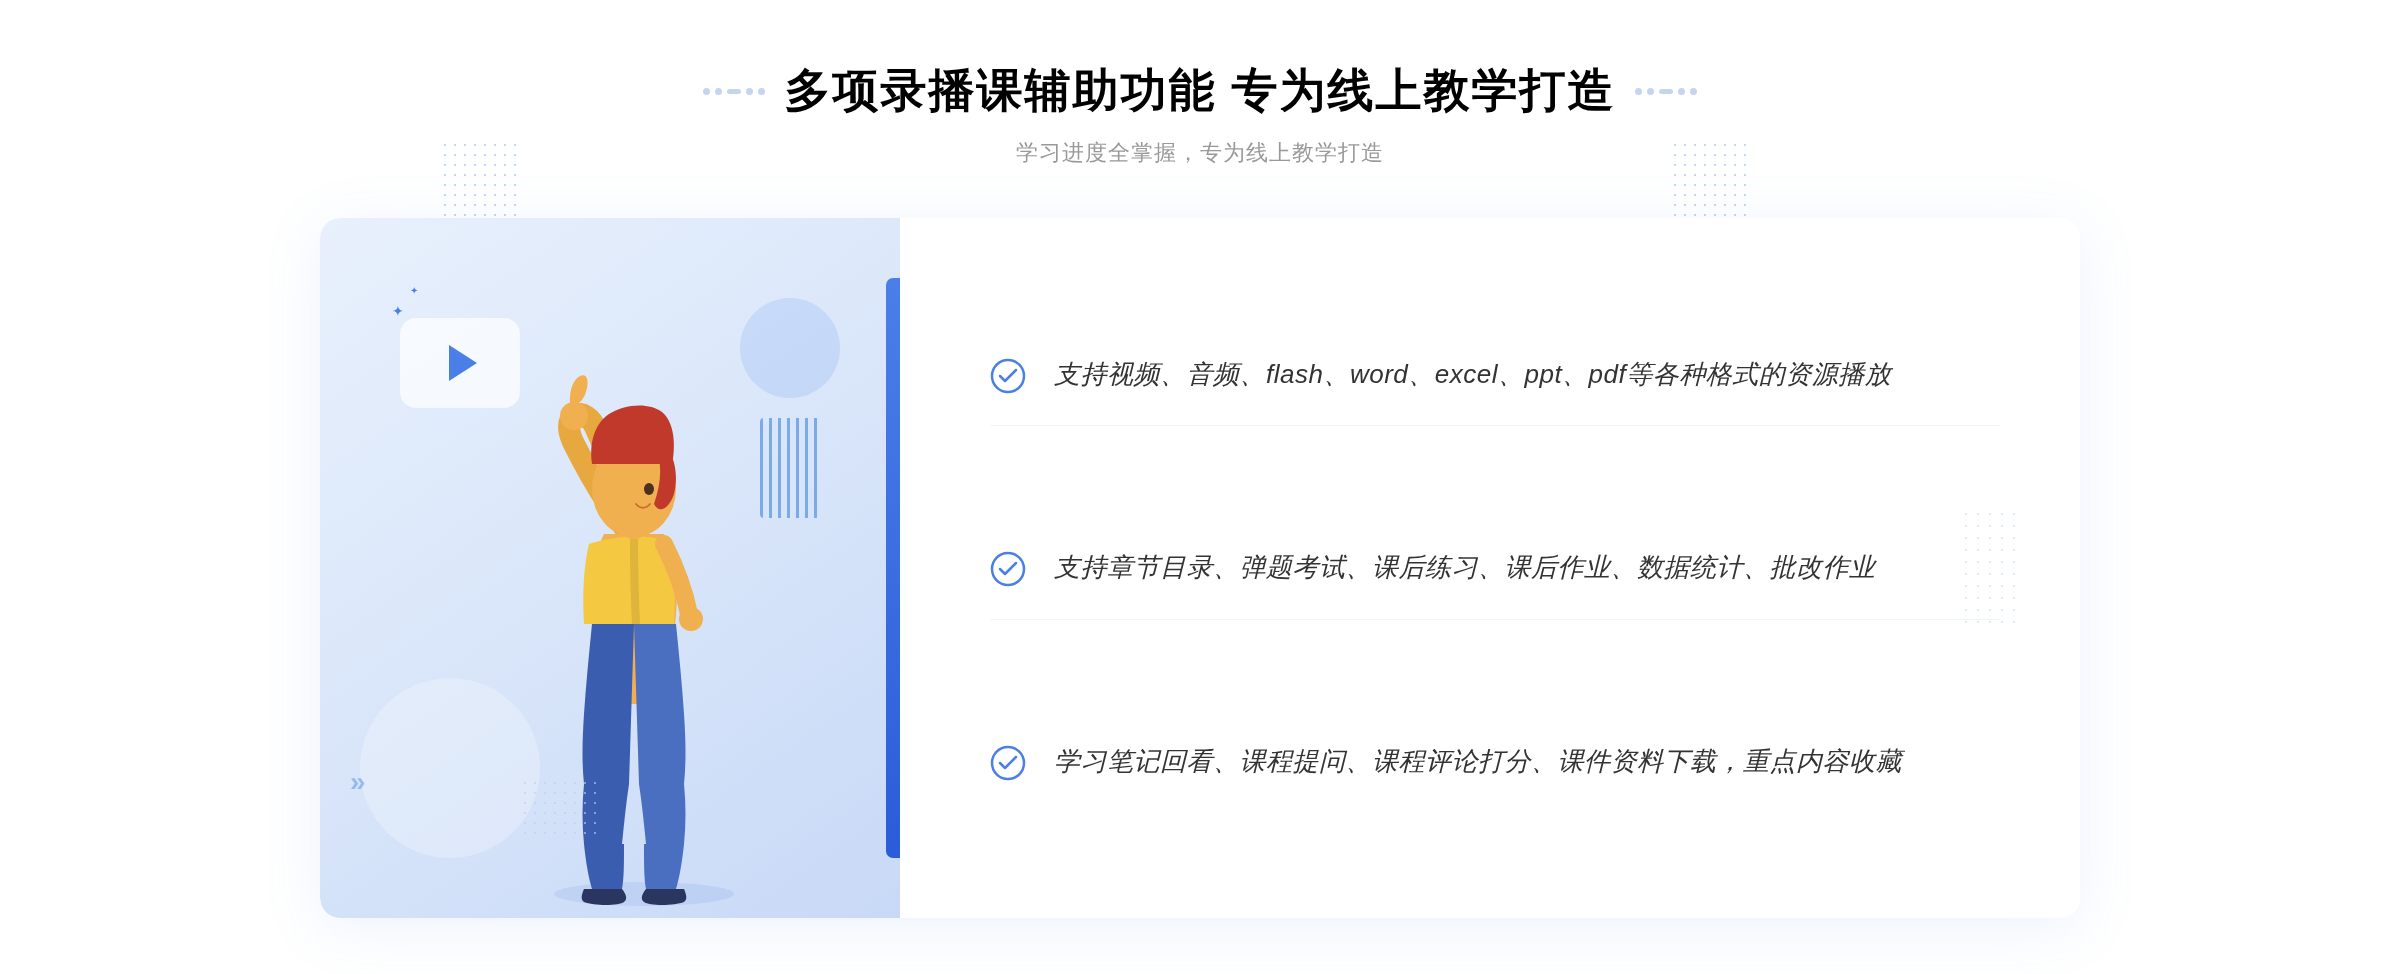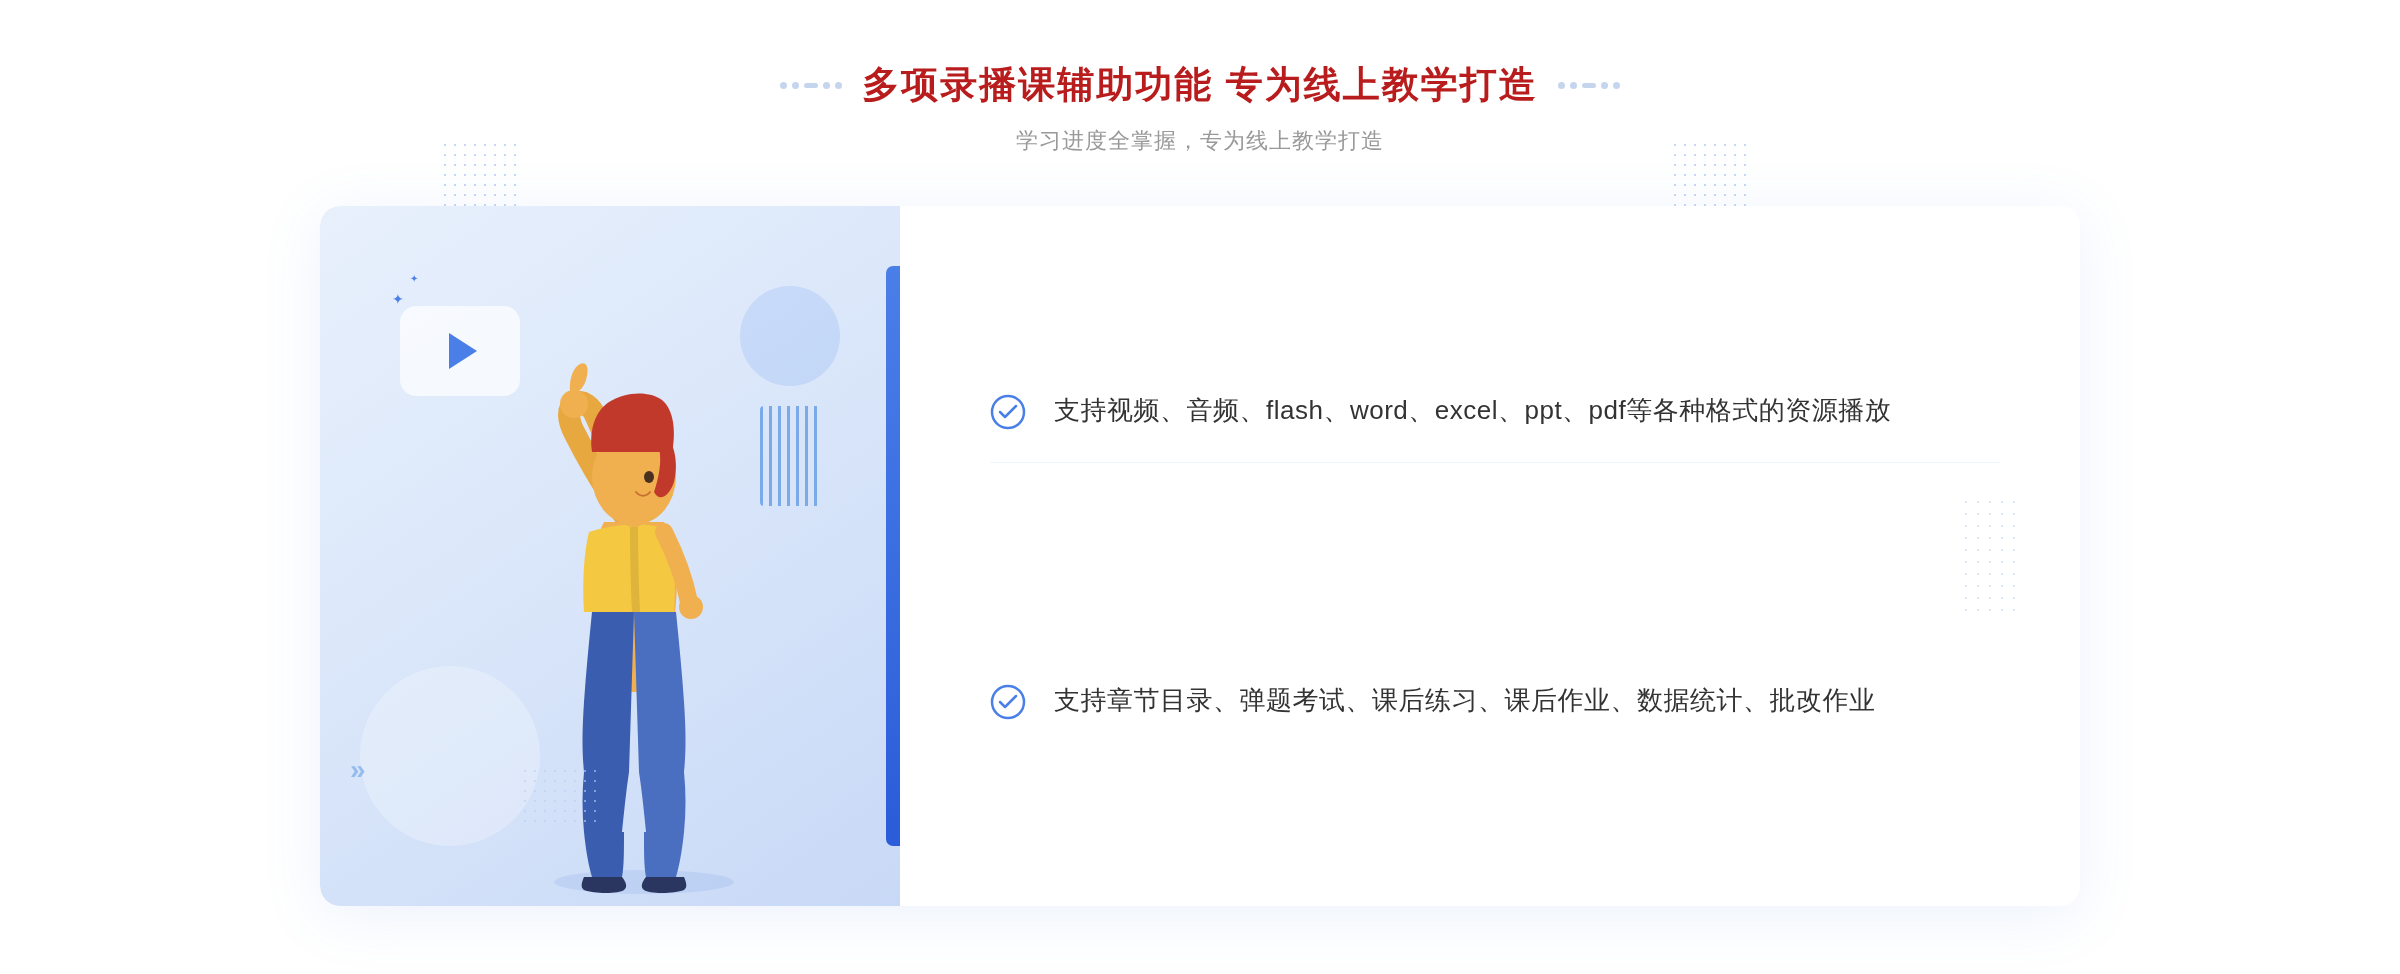--- a/index.html
+++ b/index.html
@@ -55,23 +55,23 @@
 
     .title-row {
       display: flex;
       align-items: center;
       justify-content: center;
       gap: 20px;
       margin-bottom: 16px;
     }
 
     .main-title {
-      font-size: 37px;
+      font-size: 46px;
       font-weight: 600;
-      color: #b91c1c;
+      color: #000000;
       letter-spacing: 2px;
     }
 
     .subtitle {
       font-size: 22px;
       color: #999999;
       letter-spacing: 1px;
       margin-top: 10px;
     }
 
@@ -214,20 +214,21 @@
       justify-content: space-around;
       background: #ffffff;
     }
 
     .feature-item {
       display: flex;
       align-items: flex-start;
       gap: 28px;
       padding: 30px 0;
       border-bottom: 1px solid #f0f4fc;
+      font-style: italic;
     }
 
     .feature-item:last-child {
       border-bottom: none;
     }
 
     .check-icon {
       width: 36px;
       height: 36px;
       flex-shrink: 0;
@@ -402,20 +403,29 @@
       <div class="feature-item">
         <div class="check-icon">
           <svg viewBox="0 0 36 36" fill="none" xmlns="http://www.w3.org/2000/svg">
             <circle cx="18" cy="18" r="16" stroke="#4a7fe8" stroke-width="2.5" fill="none"></circle>
             <path d="M10 18 L15 23 L26 12" stroke="#4a7fe8" stroke-width="2.5" stroke-linecap="round" stroke-linejoin="round" fill="none"></path>
           </svg>
         </div>
         <p class="feature-text">支持章节目录、弹题考试、课后练习、课后作业、数据统计、批改作业</p>
       </div>
 
+      <div class="feature-item">
+        <div class="check-icon">
+          <svg viewBox="0 0 36 36" fill="none" xmlns="http://www.w3.org/2000/svg">
+            <circle cx="18" cy="18" r="16" stroke="#4a7fe8" stroke-width="2.5" fill="none"></circle>
+            <path d="M10 18 L15 23 L26 12" stroke="#4a7fe8" stroke-width="2.5" stroke-linecap="round" stroke-linejoin="round" fill="none"></path>
+          </svg>
+        </div>
+        <p class="feature-text">学习笔记回看、课程提问、课程评论打分、课件资料下载，重点内容收藏</p>
+      </div>
 
 
     </div>
 
     <div class="bg-dots-right"></div>
 
   </div>
 
 </div>
 

